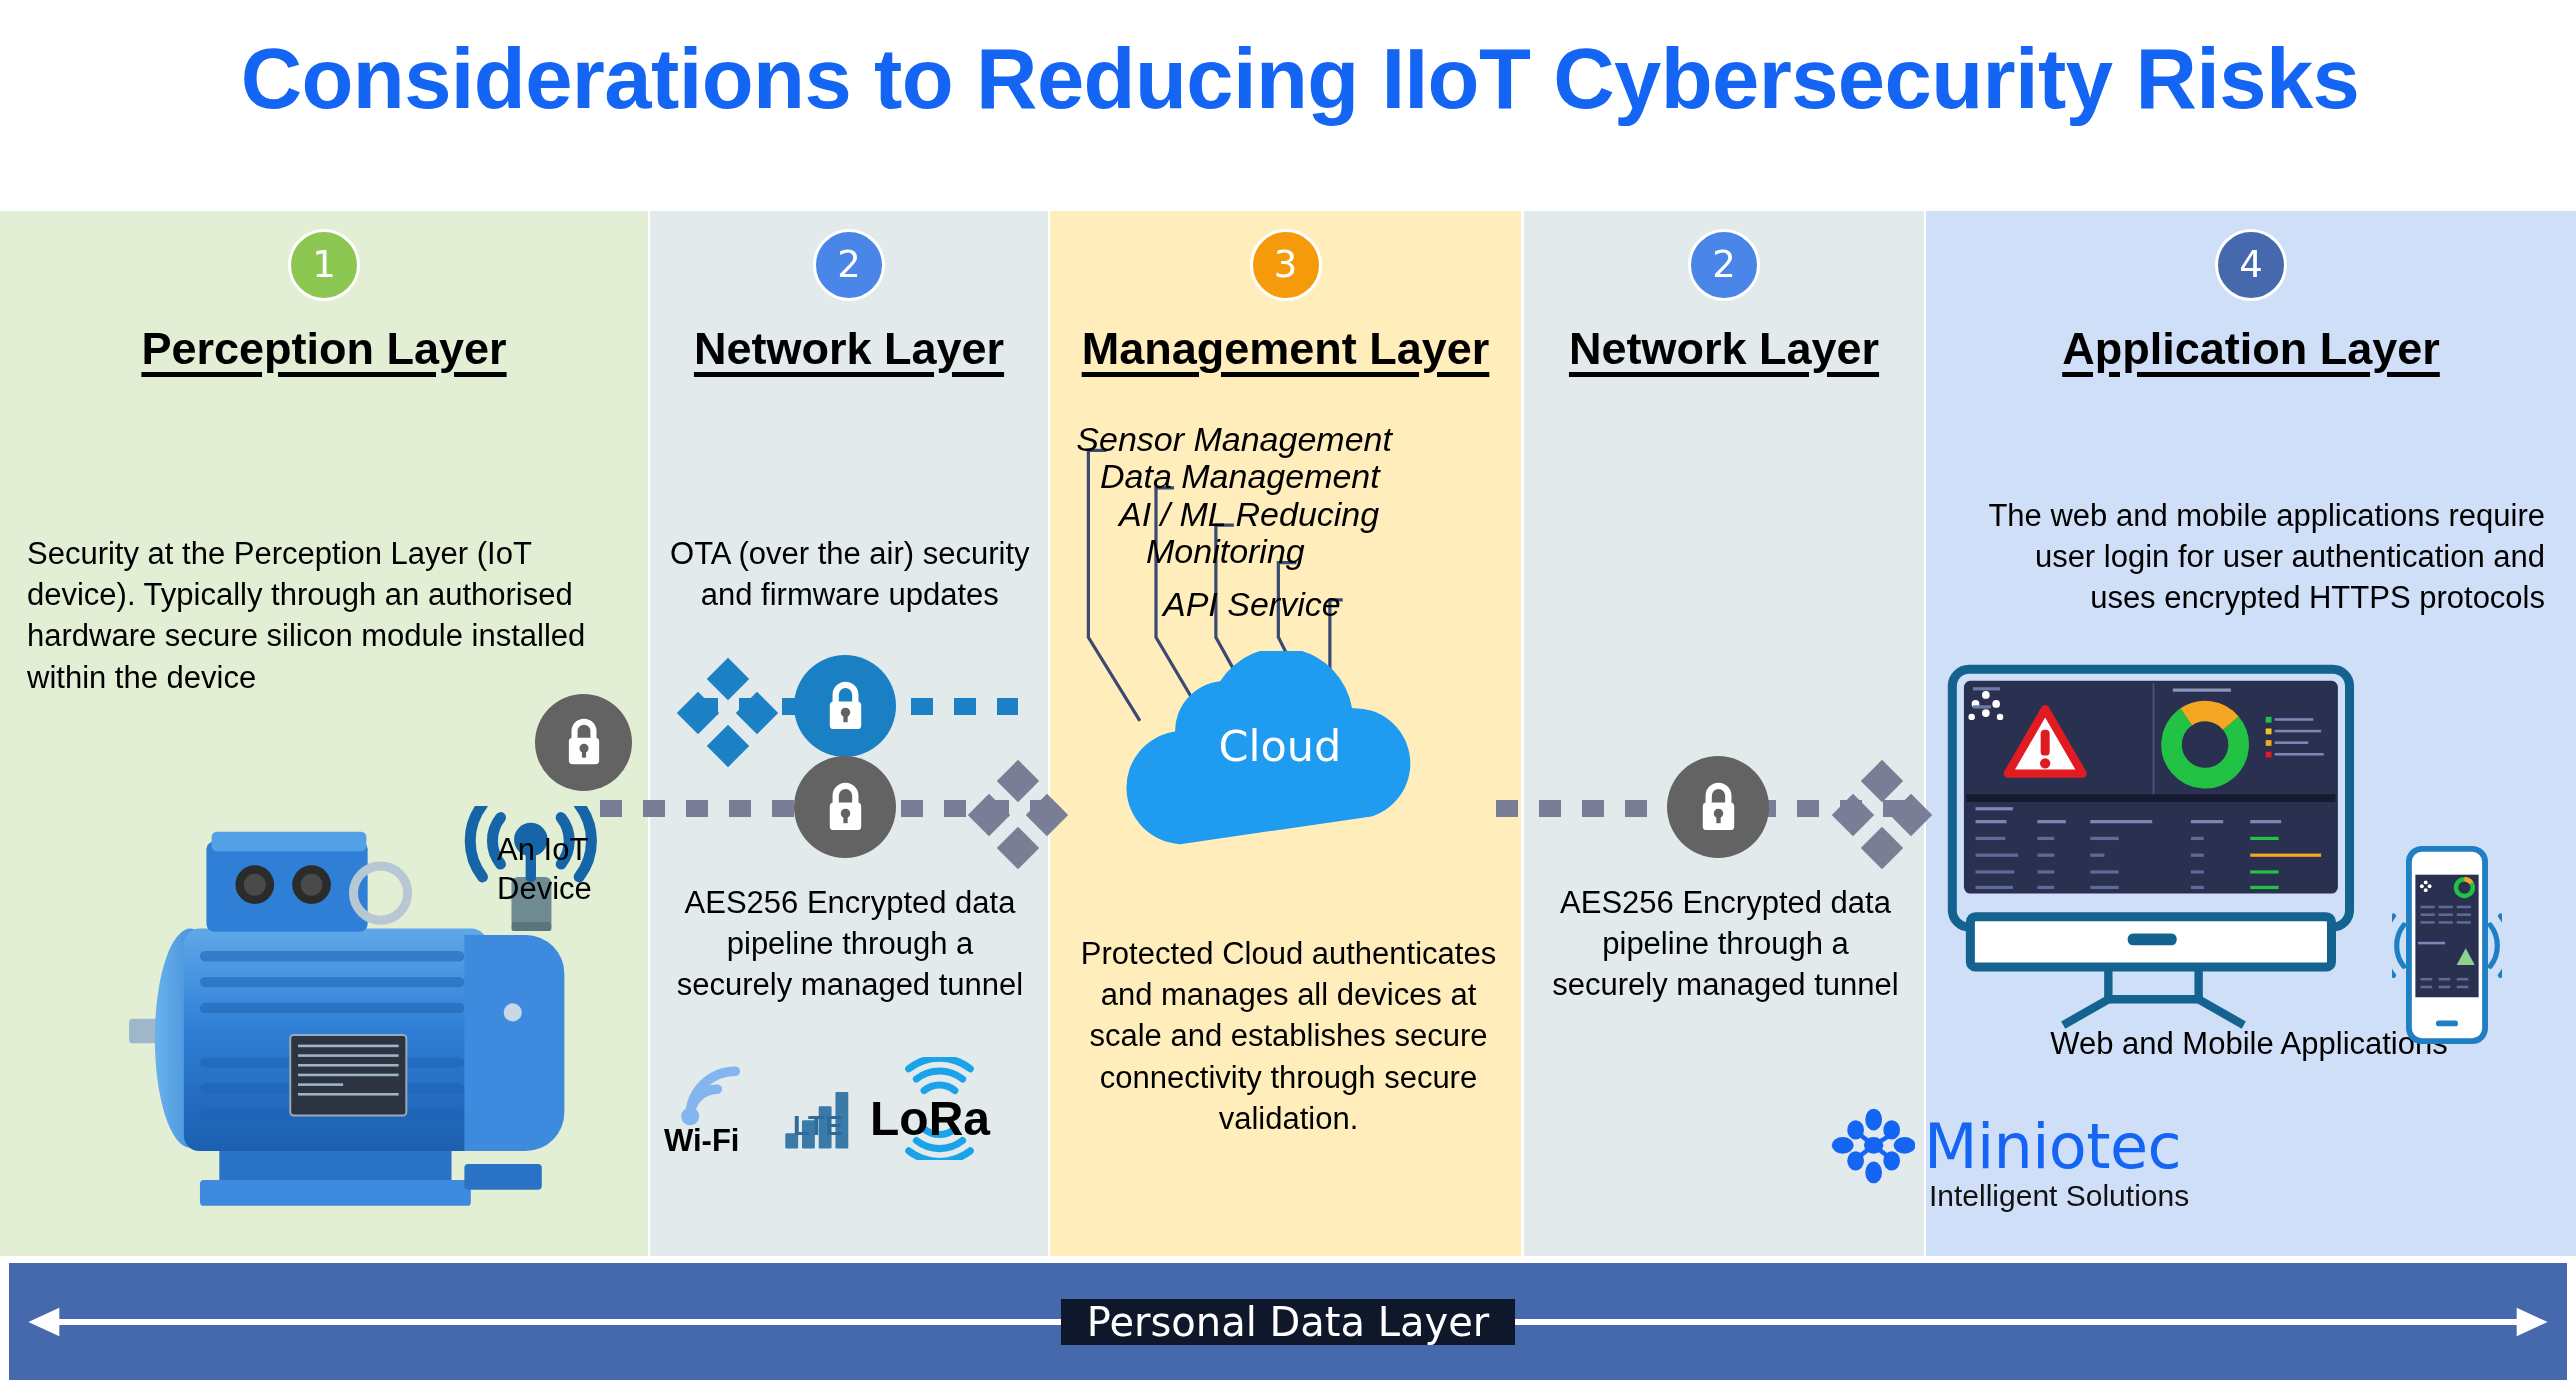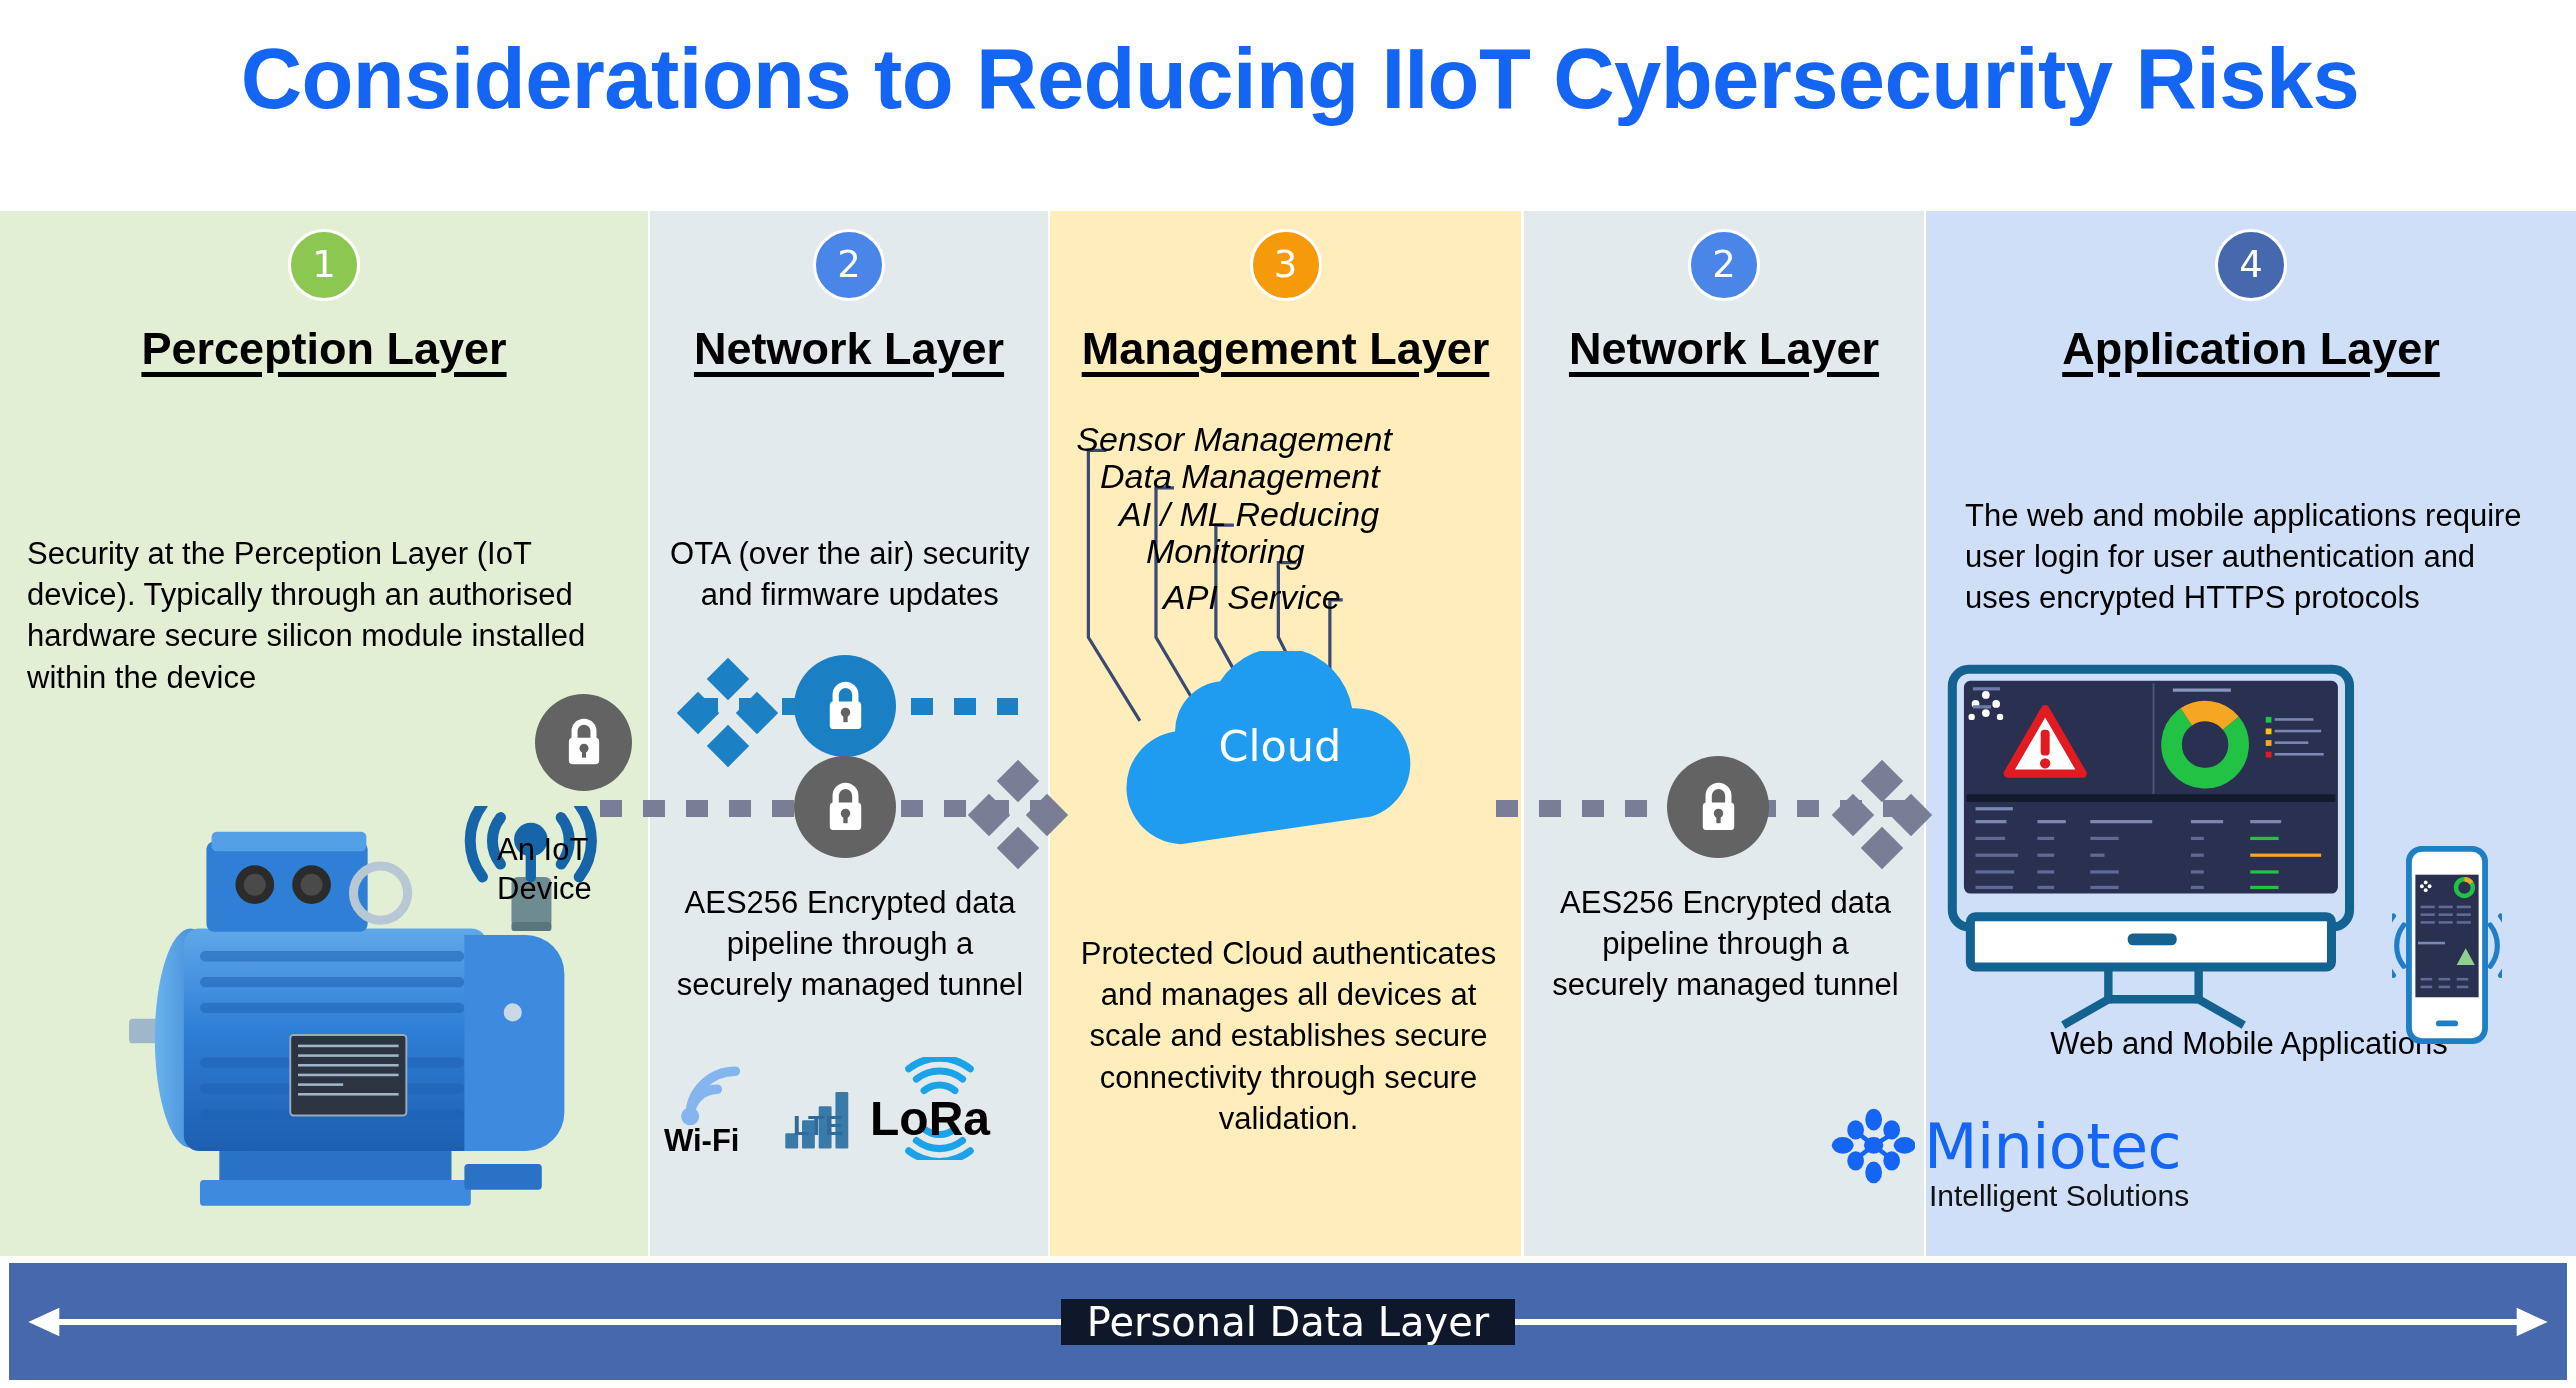--- a/index.html
+++ b/index.html
@@ -106,21 +106,21 @@
   
   .cloud-desc {
     position: absolute;
     top: 722px; left: 13px; width: 451px;
     text-align: center;
   }
   
   .desc-app {
     position: absolute;
     top: 284px; left: 39px; width: 580px;
-    text-align: left;
+    text-align: right;
   }
   .webmob-label {
     position: absolute;
     top: 812px; left: 52px; width: 542px;
     text-align: center;
   }
 
   
   #cloud-labels {
     position: absolute;
@@ -133,21 +133,21 @@
     font-style: italic;
     font-weight: 500;
     color: #000;
     white-space: nowrap;
     font-family: "Liberation Sans", sans-serif;
   }
   .cl0 { top: 0px;   left: 19.3px; }
   .cl1 { top: 37px;  left: 43px; }
   .cl2 { top: 75px; left: 62px; }
   .cl3 { top: 112px; left: 89px; }
-  .cl4 { top: 158px; left: 106px; }
+  .cl4 { top: 165px; left: 106px; }
 
   #callout-svg {
     position: absolute;
     top: 426px; left: 1045px;
     width: 477px; height: 322px;
     pointer-events: none;
   }
 
   
   #cloud {

